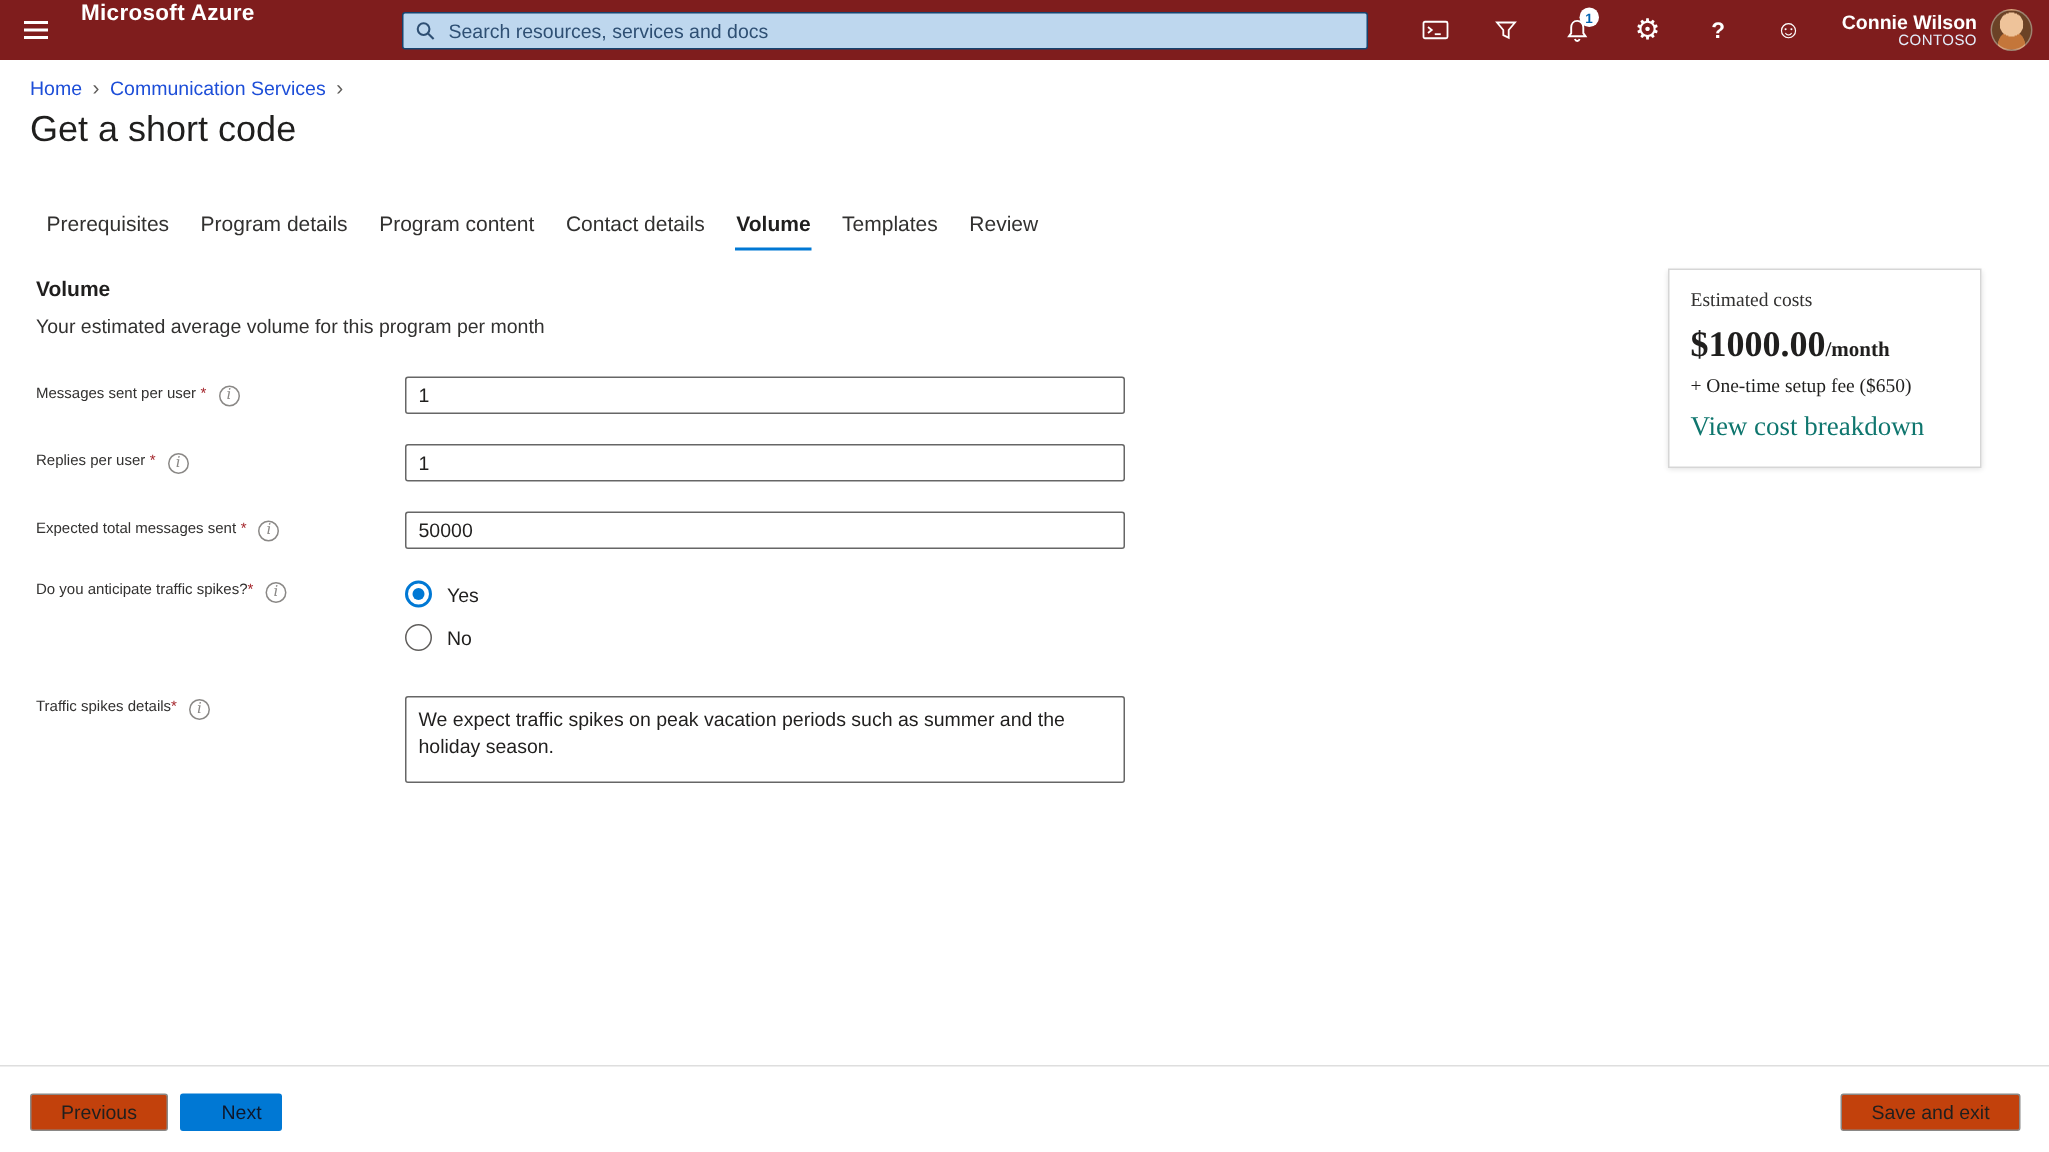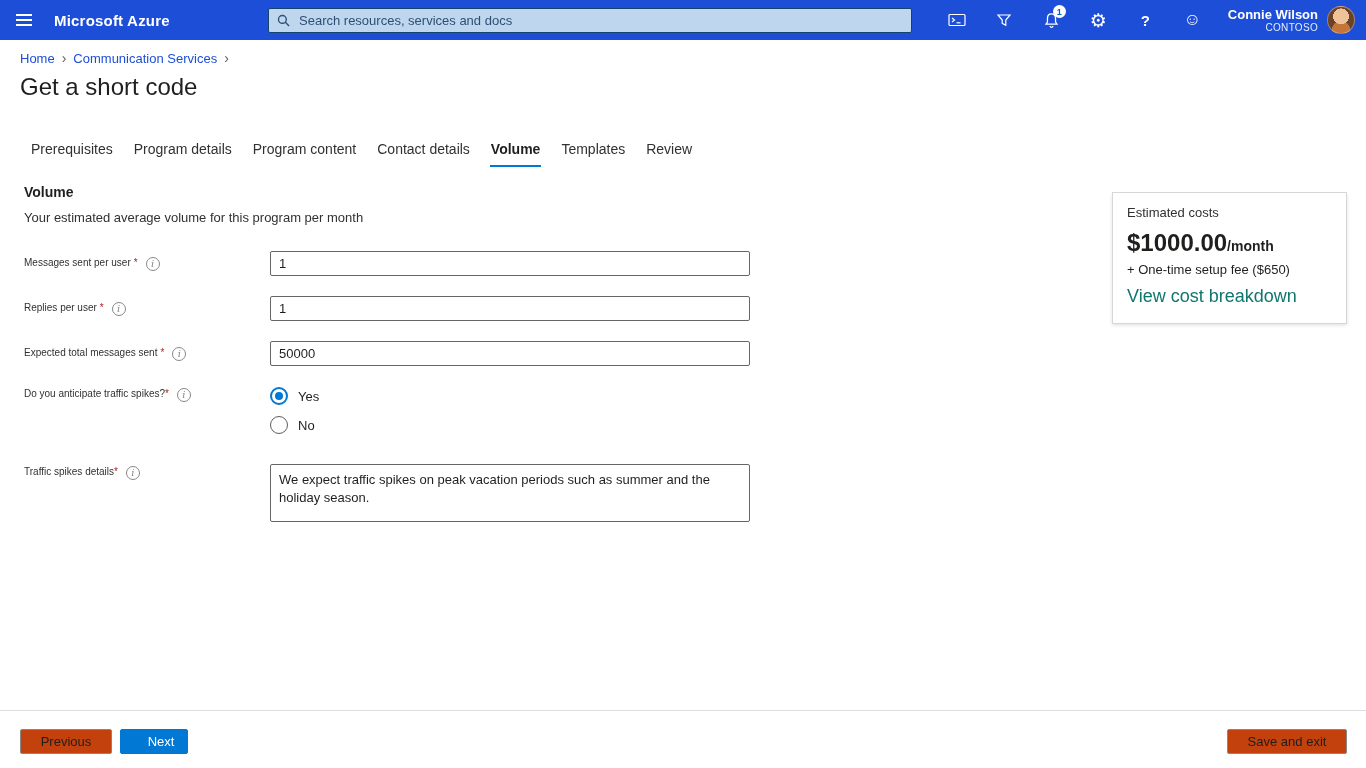--- a/index.html
+++ b/index.html
@@ -4,22 +4,22 @@
 <style>
   * { box-sizing: border-box; }
   html,body { margin:0; padding:0; }
   body {
     width:1366px; height:768px; position:relative; overflow:hidden;
     background:#fff; color:#323130;
     font-family:"Liberation Sans", sans-serif; font-size:13px;
   }
 
   
-  .topbar { position:absolute; top:0; left:0; right:0; height:40px; background:#1d4ed8;
-    display:flex; align-items:center; z-index:20; }
+  .topbar { position:absolute; top:0; left:0; right:0; height:40px; background:#7f1d1d;
+    display:flex; z-index:20; }
   .hamburger-btn { width:48px; height:40px; background:none; border:none; cursor:pointer;
     display:flex; flex-direction:column; align-items:center; justify-content:center; gap:3px; }
   .hamburger-btn span { display:block; width:16px; height:2px; background:#fff; }
   .topbar-title { color:#fff; font-size:15px; font-weight:700; margin-left:6px; letter-spacing:.2px; white-space:nowrap; }
 
   .topbar-search { position:absolute; left:268px; top:8px; width:644px; height:25px;
     background:#bed7ee; border:1px solid #16436e; border-radius:2px;
     display:flex; align-items:center; padding:0 8px; }
   .topbar-search svg { flex:none; margin-right:7px; }
   .topbar-search input { flex:1; background:transparent; border:none; outline:none;
@@ -76,35 +76,35 @@
   .textarea { width:480px; height:58px; border:1px solid #666; border-radius:2px; resize:none;
     padding:6px 8px; font-size:13px; line-height:18px; font-family:inherit; color:#201f1e; outline:none; }
 
   .radio-row { display:flex; align-items:center; gap:10px; height:20px; margin-bottom:9px; cursor:pointer; }
   .radio { width:18px; height:18px; flex:none; border-radius:50%; border:1px solid #605e5c; background:#fff; position:relative; }
   .radio-row[data-checked="true"] .radio { border:2px solid #0078d4; }
   .radio-row[data-checked="true"] .radio::after { content:""; position:absolute; inset:3px; border-radius:50%; background:#0078d4; }
   .radio-label { font-size:13px; color:#201f1e; }
 
   
-  .cost-card { position:absolute; left:1112px; top:192px; width:235px; background:#fff;
-    border:1px solid #d6d6d6; box-shadow:0 1.6px 3.6px rgba(0,0,0,.12); padding:12px 14px 16px; }
+  .cost-card { position:absolute; left:1112px; top:179px; width:209px; background:#fff;
+    border:1px solid #d6d6d6; box-shadow:0 1.6px 3.6px rgba(0,0,0,.12); padding:12px 14px 16px;font-family:Liberation Serif, serif; }
   .cost-title { font-size:13px; color:#323130; margin-bottom:9px; }
   .cost-line { display:flex; align-items:baseline; }
   .cost-amount { font-size:24px; font-weight:700; color:#201f1e; }
   .cost-period { font-size:14px; font-weight:700; color:#201f1e; }
   .cost-fee { font-size:13px; color:#201f1e; margin-top:5px; }
   .cost-link { display:inline-block; font-size:18px; color:#0f766e; margin-top:9px; text-decoration:none; cursor:pointer; }
 
   
   .footer-divider { position:absolute; left:0; right:0; top:710px; border-top:1px solid #dedede; }
   .btn { position:absolute; top:729px; height:25px; border-radius:2px; cursor:pointer;
     font-family:inherit; font-size:13px; display:flex; align-items:center; justify-content:center; padding:0 14px; }
   .btn-secondary { background:#c2410c; border:1px solid #8a8886; color:#201f1e; }
-  .btn-primary { background:#0078d4; border:1px solid #0078d4; color:#ffffff;padding-left:28px; }
+  .btn-primary { background:#0078d4; border:1px solid #0078d4; color:#0f172a;padding-left:28px; }
   .btn-previous { left:20px; width:92px; }
   .btn-next { left:120px; width:68px; }
   .btn-save-exit { right:19px; width:120px; }
 </style>
 </head>
 <body>
 
 <header class="topbar">
   <button class="hamburger-btn">
     <span></span>

